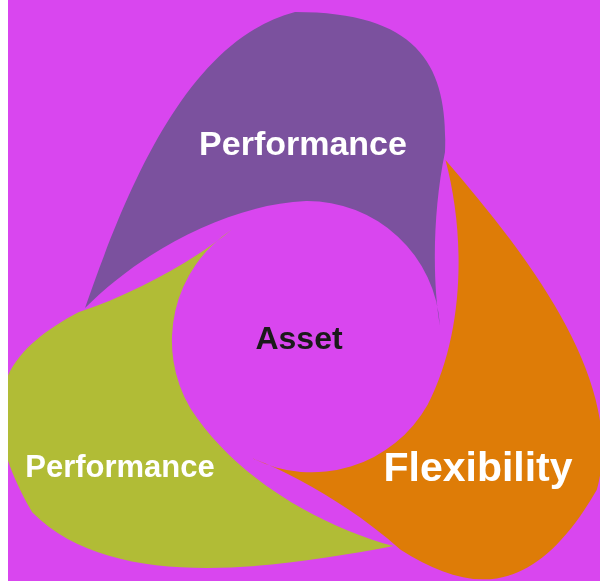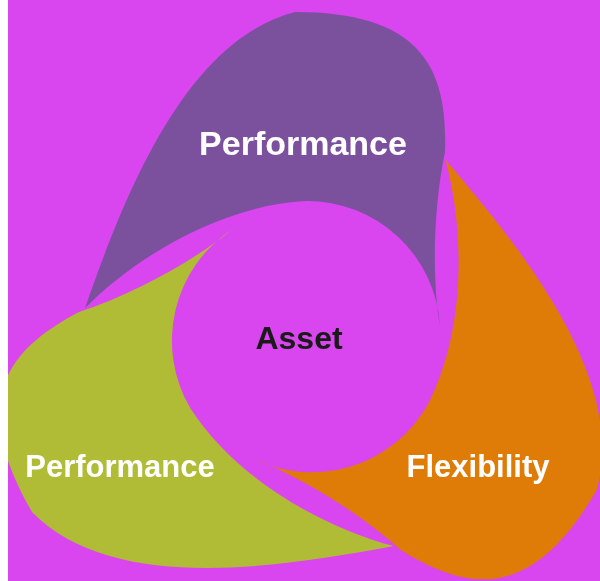--- a/index.html
+++ b/index.html
@@ -37,21 +37,21 @@
     font-size: 34px;
   }
   #label-reliability {
     left: 112px;
     top: 467px;
     font-size: 31px;
   }
   #label-flexibility {
     left: 470px;
     top: 467px;
-    font-size: 31px;
+    font-size: 41px;
   }
   #center-label {
     position: absolute;
     left: 291px;
     top: 339px;
     transform: translate(-50%, -50%);
     color: #1A1A1A;
     font-weight: 700;
     font-size: 32px;
     line-height: 1.12;

